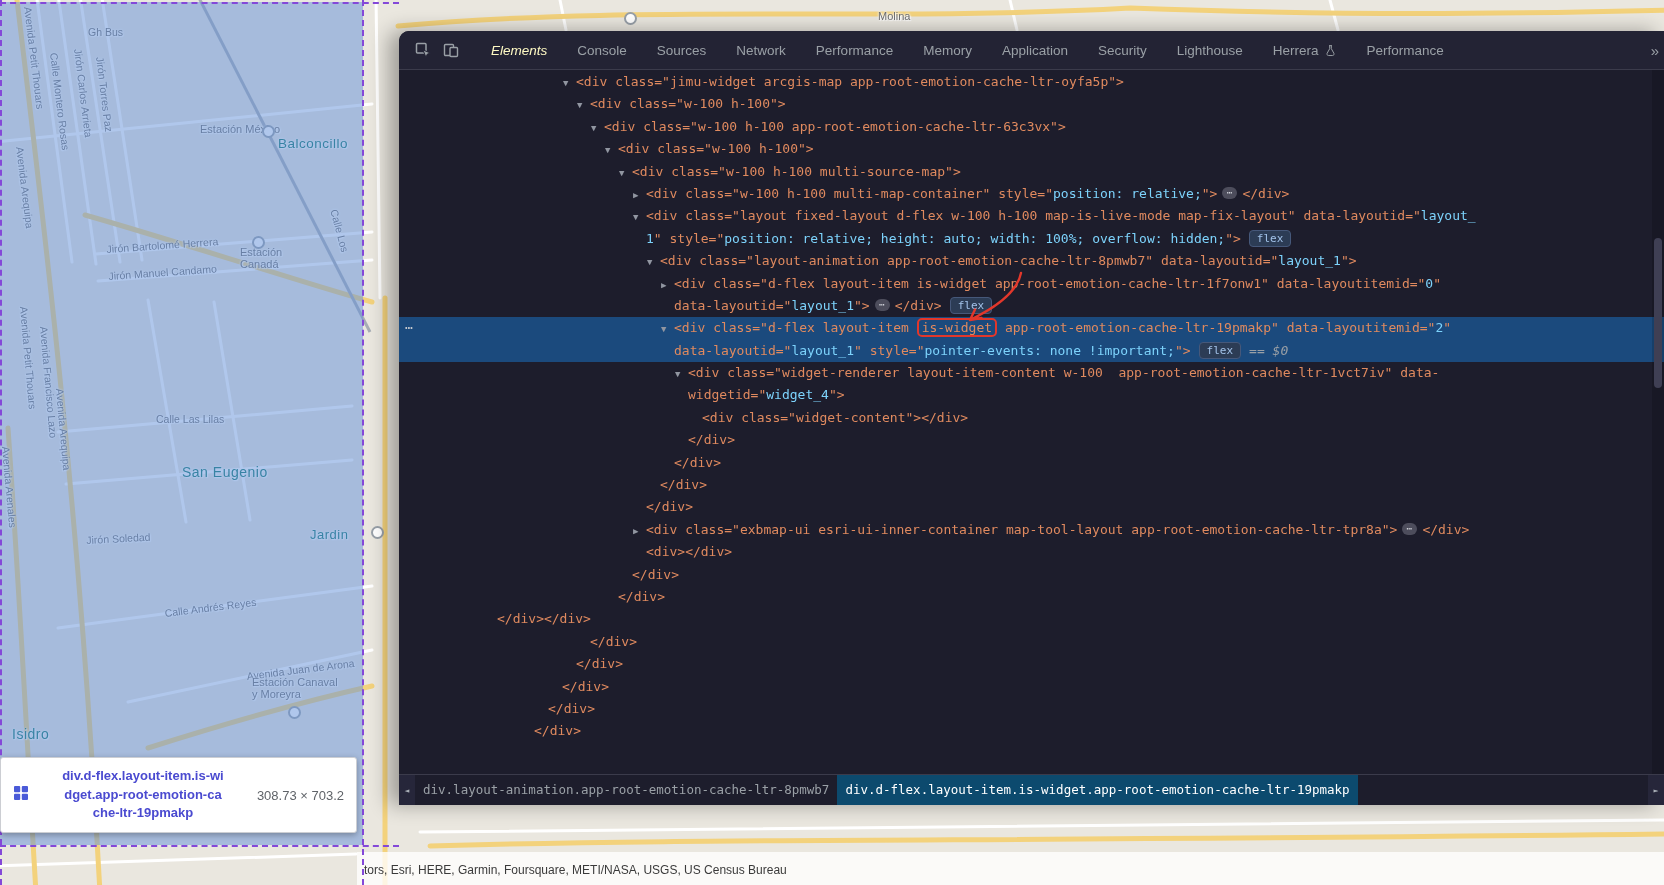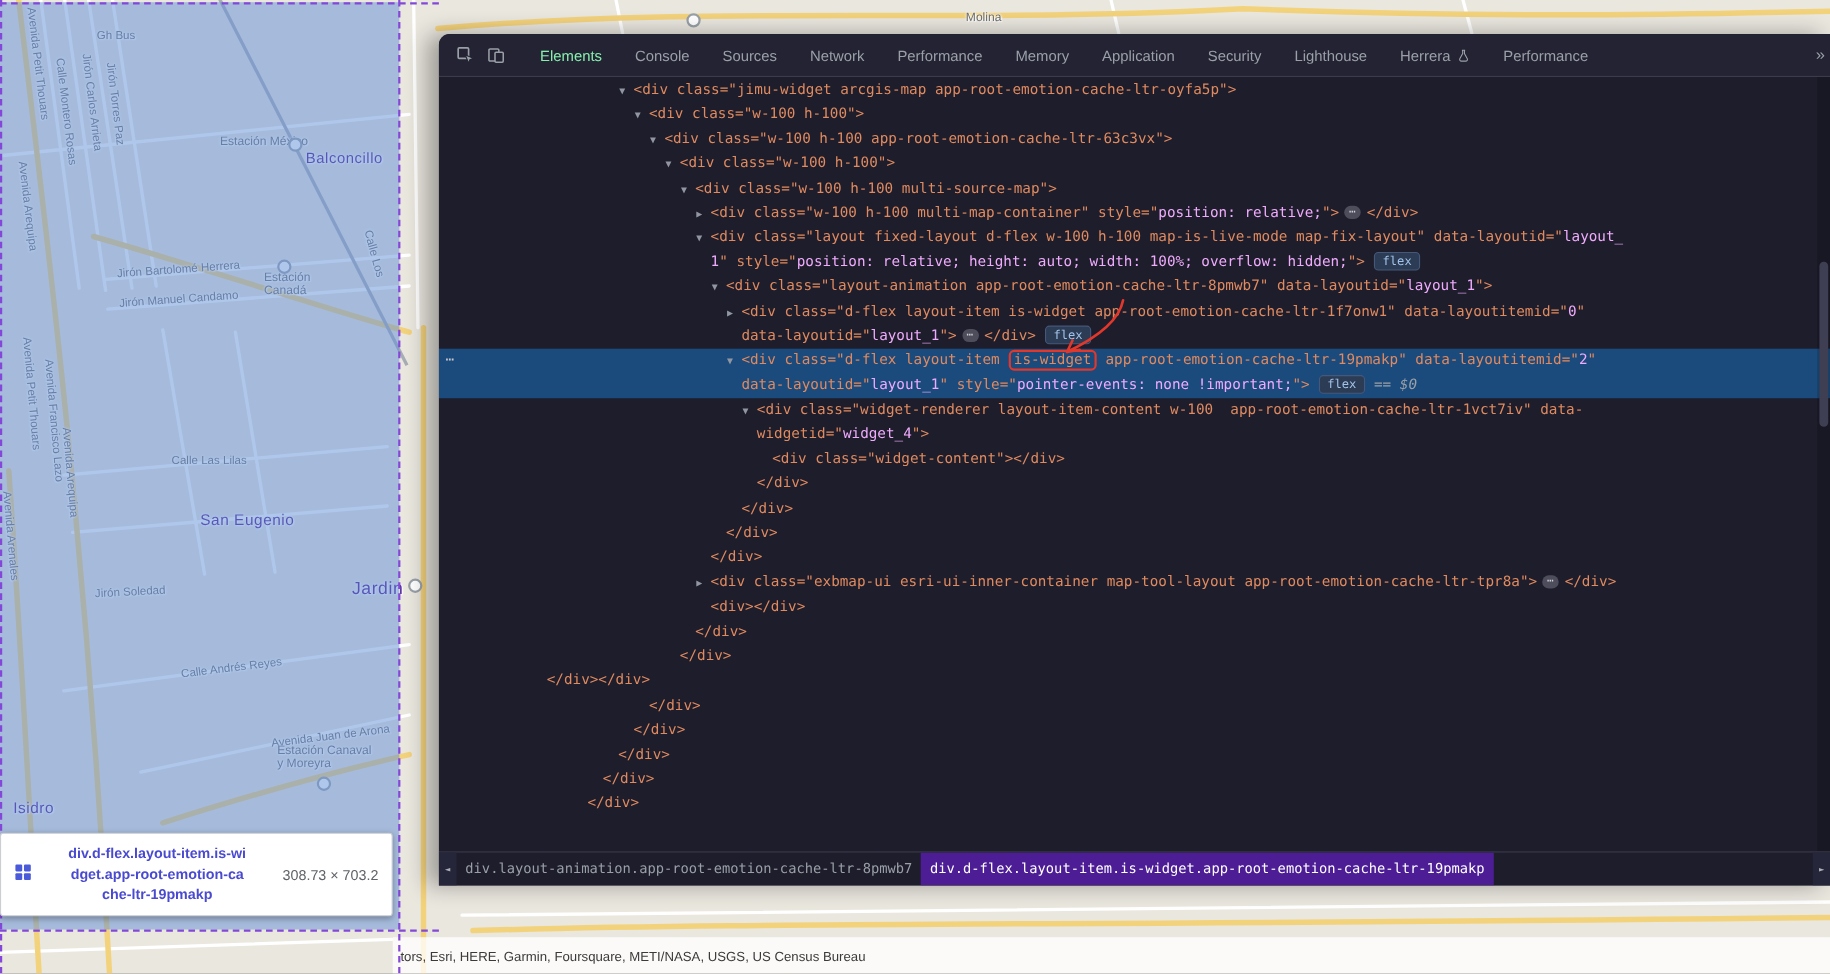--- a/index.html
+++ b/index.html
@@ -6,21 +6,21 @@
   .stage{position:relative;width:1664px;height:885px;overflow:hidden;
          font-family:"Liberation Sans",sans-serif;background:#eae7df;}
 
   
   .map{position:absolute;inset:0;}
   .roads{position:absolute;inset:0;}
   .map-labels{position:absolute;inset:0;}
   .map-label{position:absolute;font-size:10.5px;color:#6e6e6e;white-space:pre;
              transform-origin:0 0;
              text-shadow:0 0 2px #fff,0 0 3px #fff,1px 1px 1px #fff;}
-  .map-label.big{color:#4c1d95;letter-spacing:.5px;}
+  .map-label.big{color:#0f766e;letter-spacing:.5px;}
   .station{position:absolute;width:13px;height:13px;box-sizing:border-box;
            border:2.5px solid #98a0a8;background:#fff;border-radius:50%;}
 
   
   .hl-region{position:absolute;left:0;top:2px;width:363px;height:843px;
              background:rgba(98,143,218,.5);z-index:1;}
   .guide{position:absolute;z-index:2;}
   .gv{top:0;height:885px;width:0;border-left:2px dashed #8448d8;}
   .gh{left:0;width:399px;height:0;border-top:2px dashed #8448d8;}
 
@@ -34,33 +34,33 @@
   .chrome-icon{width:16px;height:16px;border-radius:50%;display:inline-block;
      background:
        radial-gradient(circle at 50% 50%, #1a73e8 0 3.2px, #fff 3.2px 4.8px, rgba(0,0,0,0) 4.8px),
        conic-gradient(from -45deg, #ea4335 0 33%, #fbbc05 33% 66%, #34a853 66% 100%);}
   .title{color:#e4e6ea;font-size:13px;}
   .toolbar{flex:0 0 38px;height:38px;background:#232334;border-bottom:1px solid #3b3b4b;
            display:flex;align-items:center;padding-left:10px;position:relative;}
   .tbtn{display:flex;align-items:center;margin:0 5px;cursor:default;}
   .tabs{display:flex;gap:30px;margin-left:26px;overflow:hidden;flex:1;padding-right:30px;}
   .tab{color:#9aa0a6;font-size:13.5px;display:flex;align-items:center;white-space:nowrap;}
-  .tab.sel{color:#86efac;}
+  .tab.sel{color:#fef9c3;font-style:italic;}
   .more{position:absolute;right:5px;top:50%;transform:translateY(-50%);
         color:#9aa0a6;font-size:15px;}
 
   .panel{flex:1;position:relative;overflow:hidden;
          font-family:"DejaVu Sans Mono",monospace;font-size:13px;}
   .tree{padding-top:1px;}
   .tree-row{height:22.4px;line-height:22.4px;white-space:pre;position:relative;
             box-sizing:border-box;}
   .rsel{background:#1b4a7d;}
   .tree-arrow{display:inline-block;width:13px;font-size:9px;color:#9196a1;}
   .seg-o{color:#e08a5f;}
-  .seg-b{color:#f0abfc;}
+  .seg-b{color:#7dd3fc;}
   .seg-i{color:#9aa0a6;font-style:italic;padding-left:8px;}
   .flex-badge{display:inline-block;margin-left:8px;padding:0 7px;border-radius:4px;
               background:#2c3c55;border:1px solid #46587a;color:#a3c3ea;
               font-size:11px;line-height:15px;vertical-align:1px;}
   .ellipsis-pill{display:inline-block;margin:0 5px;padding:0 4px;border-radius:7px;
                  background:#4d4d5c;color:#cfd1d8;font-size:10px;line-height:12px;
                  letter-spacing:1px;vertical-align:2px;}
   .gutter-dots{position:absolute;left:6px;top:0;color:#c3c7cd;font-size:13px;}
   .red-box{position:relative;border:2px solid #e2372b;border-radius:5px;padding:0 3px;}
   .red-arrow{position:absolute;left:36px;top:-50px;pointer-events:none;}
@@ -70,21 +70,21 @@
             background:#3f3f54;}
 
   .crumbs{flex:0 0 30px;height:30px;background:#1d1d2c;border-top:1px solid #3b3b4b;
           display:flex;align-items:stretch;position:relative;
           font-family:"DejaVu Sans Mono",monospace;}
   .c-arrow{width:16px;display:flex;align-items:center;justify-content:center;
            color:#aab0b8;font-size:8px;background:#26263a;}
   .c-arrow.right{position:absolute;right:0;top:0;bottom:0;}
   .crumb-items{display:flex;overflow:hidden;flex:1;margin-right:16px;}
   .crumb{padding:0 8px;line-height:30px;font-size:12.5px;color:#9aa0a6;white-space:nowrap;}
-  .crumb.sel{background:#4c1d95;color:#fff;}
+  .crumb.sel{background:#0c4a6e;color:#fff;}
 
   
   .tooltip{position:absolute;left:0;top:757px;width:357px;height:76px;background:#fff;
            border:1px solid #ccced3;border-radius:3px;box-shadow:0 2px 6px rgba(0,0,0,.3);
            display:flex;align-items:center;gap:10px;padding:0 12px;box-sizing:border-box;z-index:4;}
   .sel-lines{flex:1;text-align:center;}
   .sel-lines div{font-size:13px;font-weight:bold;color:#4a4ad0;line-height:18.5px;}
   .dims{font-size:13px;color:#5f6368;white-space:nowrap;}
   .attribution{position:absolute;left:357px;right:0;top:852px;height:36px;
                background:rgba(255,255,255,.78);display:flex;align-items:center;
@@ -145,21 +145,21 @@
         <div class="map-label" style="left: 108px; top: 270px; transform: rotate(-4deg);">Jirón Manuel Candamo</div>
         <div class="map-label" style="left: 240px; top: 246px; font-size: 11px;">Estación
 Canadá</div>
         <div class="map-label" style="left: 30px; top: 306px; transform: rotate(85deg);">Avenida Petit Thouars</div>
         <div class="map-label" style="left: 50px; top: 326px; transform: rotate(85deg);">Avenida Francisco Lazo</div>
         <div class="map-label" style="left: 66px; top: 388px; transform: rotate(85deg);">Avenida Arequipa</div>
         <div class="map-label" style="left: 156px; top: 413px;">Calle Las Lilas</div>
         <div class="map-label big" style="left: 182px; top: 464px; font-size: 14px;">San Eugenio</div>
         <div class="map-label" style="left: 12px; top: 446px; transform: rotate(85deg);">Avenida Arenales</div>
         <div class="map-label" style="left: 86px; top: 534px; transform: rotate(-3deg);">Jirón Soledad</div>
-        <div class="map-label big" style="left: 320px; top: 527px; font-size: 16px;">Jardin</div>
+        <div class="map-label big" style="left: 310px; top: 527px; font-size: 13px;">Jardin</div>
         <div class="map-label" style="left: 164px; top: 607px; transform: rotate(-7deg);">Calle Andrés Reyes</div>
         <div class="map-label" style="left: 246px; top: 670px; transform: rotate(-7deg);">Avenida Juan de Arona</div>
         <div class="map-label" style="left: 252px; top: 676px; font-size: 11px;">Estación Canaval
 y Moreyra</div>
         <div class="map-label big" style="left: 12px; top: 726px; font-size: 14px;">Isidro</div>
         <div class="map-label" style="left: 878px; top: 10px; font-size: 11px;">Molina</div>
         <div class="station" style="left: 262px; top: 125px;"></div>
         <div class="station" style="left: 252px; top: 236px;"></div>
         <div class="station" style="left: 371px; top: 526px;"></div>
         <div class="station" style="left: 288px; top: 706px;"></div>

